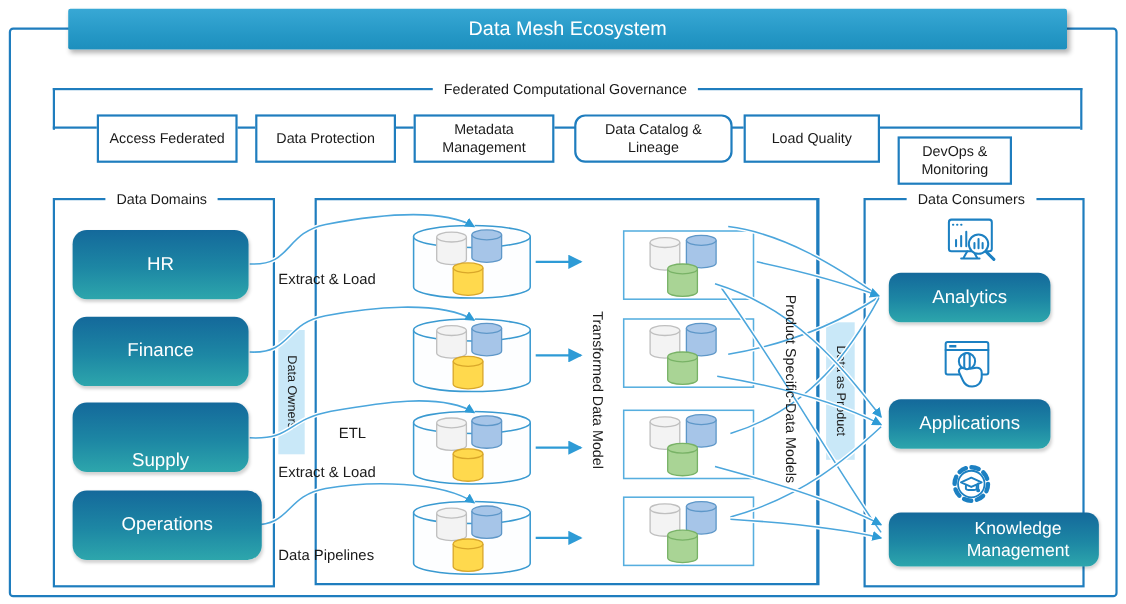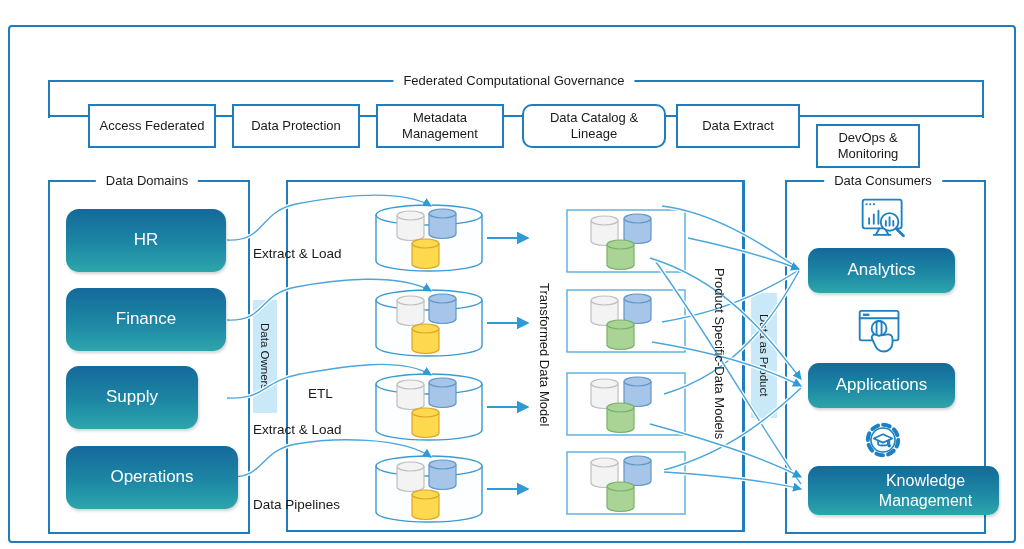--- a/index.html
+++ b/index.html
@@ -39,30 +39,33 @@
   .curve{fill:none;stroke:#4ba6dc;stroke-width:1.4;}
   .sarrow{fill:none;stroke:#2e9bd6;stroke-width:2;}
 </style>
 </head>
 <body>
 
 <div id="canvas">
 
   <div class="frame" style="left:8px;top:25px;width:1004px;height:514px;border-width:2.5px;border-radius:4px;"></div>
 
+  <div class="banner">
+    <span>Data Mesh Ecosystem</span>
+  </div>
 
   <div class="gov-bracket" style="left:48px;top:80px;width:932px;height:36px;"></div>
   <div class="gov-line" style="left:48px;top:115px;width:934px;height:0;"></div>
   <div class="sec-title" style="left:514px;top:73px;">Federated Computational Governance</div>
 
   <div class="gov-box" style="left:88px;width:128px;">Access Federated</div>
   <div class="gov-box" style="left:232px;width:128px;">Data Protection</div>
   <div class="gov-box" style="left:376px;width:128px;">Metadata Management</div>
   <div class="gov-box" style="left:522px;width:144px;border-radius:10px;">Data Catalog &amp; Lineage</div>
-  <div class="gov-box" style="left:676px;width:124px;">Data Extract</div>
+  <div class="gov-box" style="left:676px;width:124px;">Load Quality</div>
   <div class="gov-box" style="left:816px;width:104px;margin-top:20px;">DevOps &amp; Monitoring</div>
 
   <div class="frame" style="left:48px;top:180px;width:198px;height:350px;"></div>
   <div class="frame thickR" style="left:286px;top:180px;width:454px;height:348px;"></div>
   <div class="frame" style="left:785px;top:180px;width:197px;height:350px;"></div>
 
   <div class="sec-title" style="left:147px;top:173px;">Data Domains</div>
   <div class="sec-title" style="left:883px;top:173px;">Data Consumers</div>
 
   <div class="lightbox vlabel" style="left:253px;top:300px;width:24px;height:113px;font-size:11.5px;">
@@ -178,21 +181,21 @@
       <path class="curve" marker-end="url(#arr)" d="M664 472 C726 476 772 482 801 489"></path>
     </g>
   </svg>
 
   <div class="grad-box" style="left:66px;top:209px;width:160px;height:63px;">
     <span>HR</span>
   </div>
   <div class="grad-box" style="left:66px;top:288px;width:160px;height:63px;">
     <span>Finance</span>
   </div>
-  <div class="grad-box" style="left:66px;top:366px;width:132px;height:63px;">
+  <div class="grad-box" style="left:66px;top:366px;width:160px;height:63px;align-items:flex-end;">
     <span>Supply</span>
   </div>
   <div class="grad-box" style="left:66px;top:446px;width:172px;height:63px;">
     <span>Operations</span>
   </div>
 
   <div class="flow-label" style="left:253px;top:246px;">Extract &amp; Load</div>
   <div class="flow-label" style="left:308px;top:366px;margin-top:20px;">ETL</div>
   <div class="flow-label" style="left:253px;top:422px;">Extract &amp; Load</div>
   <div class="flow-label" style="left:253px;top:497px;">Data Pipelines</div>

